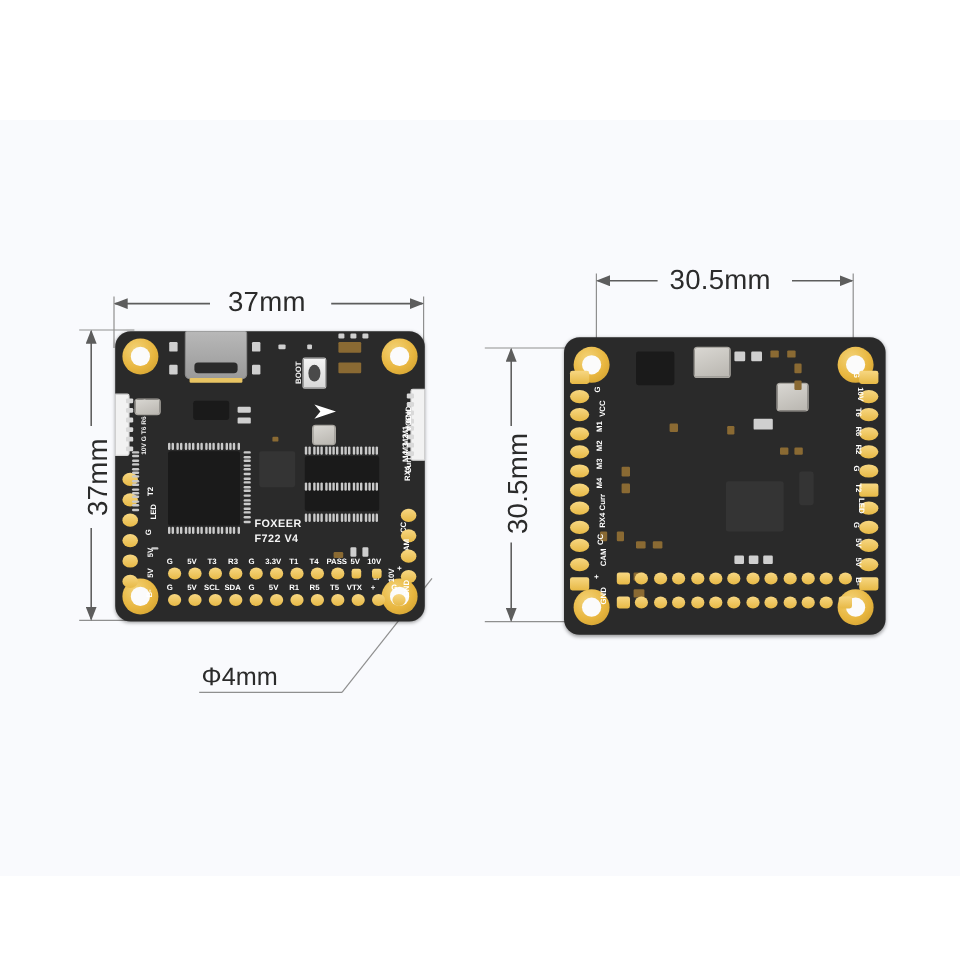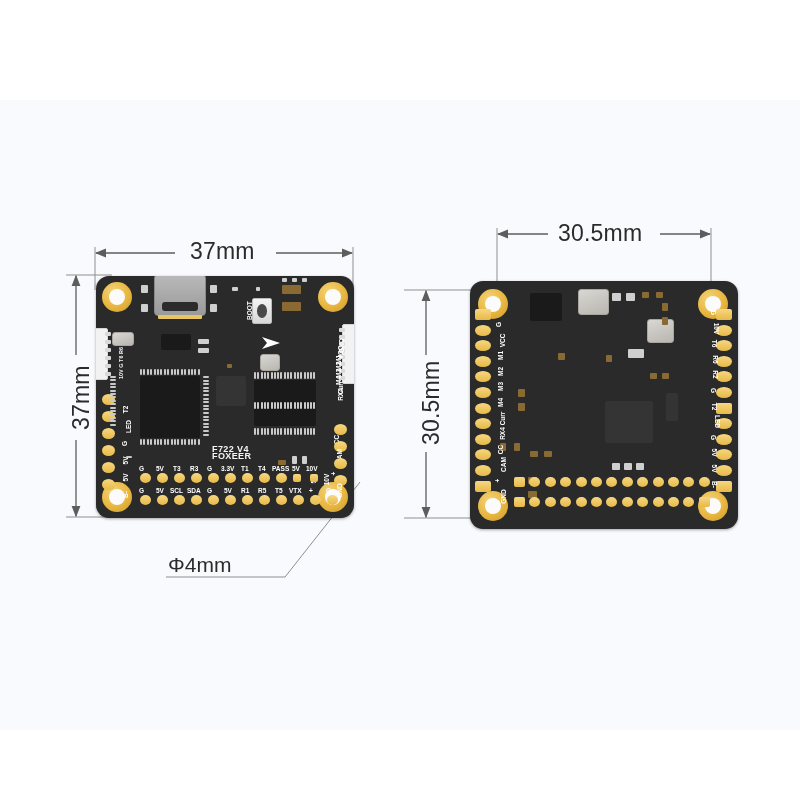--- a/index.html
+++ b/index.html
@@ -94,21 +94,21 @@
   .usb-slot { position:absolute; background:#2b2b2b; border-radius:3px; }
   .usb-tab { position:absolute; background:#e8c463; border-radius:1px; }
   .btn-boot {
     position:absolute;
     background:linear-gradient(180deg,#f4f4f4,#d8d8d8);
     border:1px solid #bdbdbd; border-radius:2px;
     display:flex; align-items:center; justify-content:center;
   }
   .btn-boot::after { content:""; width:60%; height:60%; border-radius:50%; background:#4a4a4a; }
   .silk { position:absolute; color:#f2f2f2; font-weight:bold; white-space:nowrap; }
-  .brandname { position:absolute; color:#f5f5f5; font-size:9px; font-weight:bold; letter-spacing:.4px;margin-top:20px; }
+  .brandname { position:absolute; color:#f5f5f5; font-size:9px; font-weight:bold; letter-spacing:.4px; }
   .brandmodel { position:absolute; color:#f5f5f5; font-size:9px; font-weight:bold; letter-spacing:.4px; }
   .arrowmark { position:absolute; }
   .ic-pinrow { position:absolute; display:flex; justify-content:space-between; }
   .via { position:absolute; background:#6e6e6e; border-radius:50%; }
 
   svg.overlay { position:absolute; left:0; top:0; width:800px; height:800px; pointer-events:none; }
 </style>
 </head>
 <body>
 

